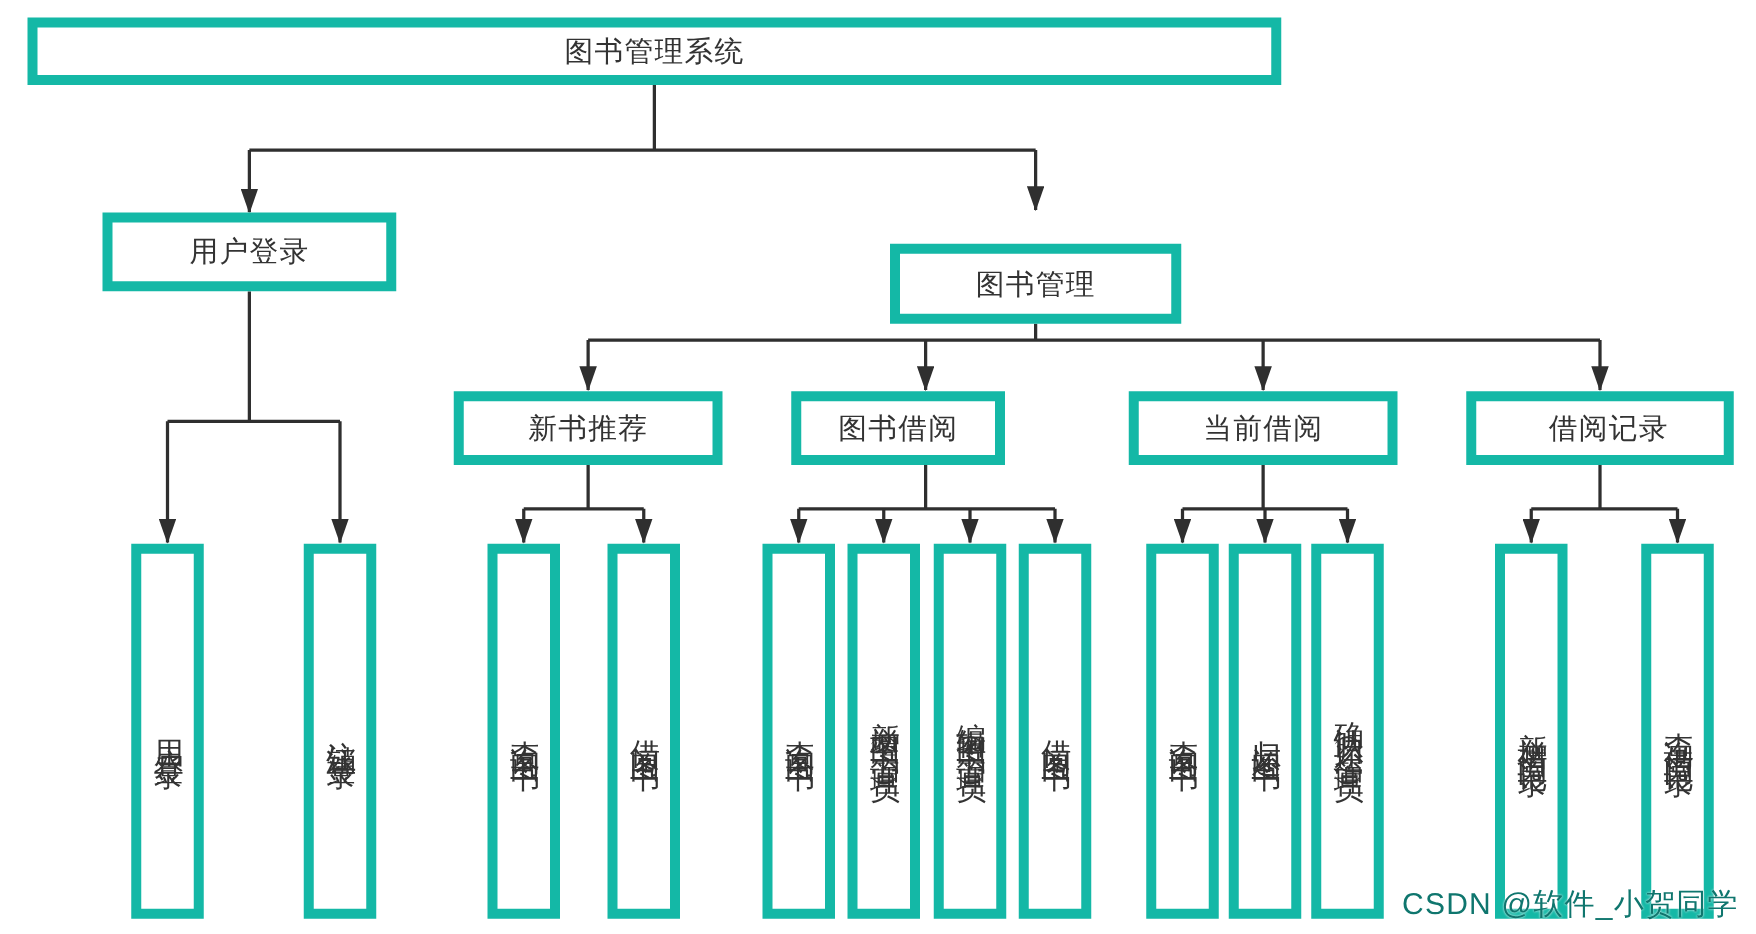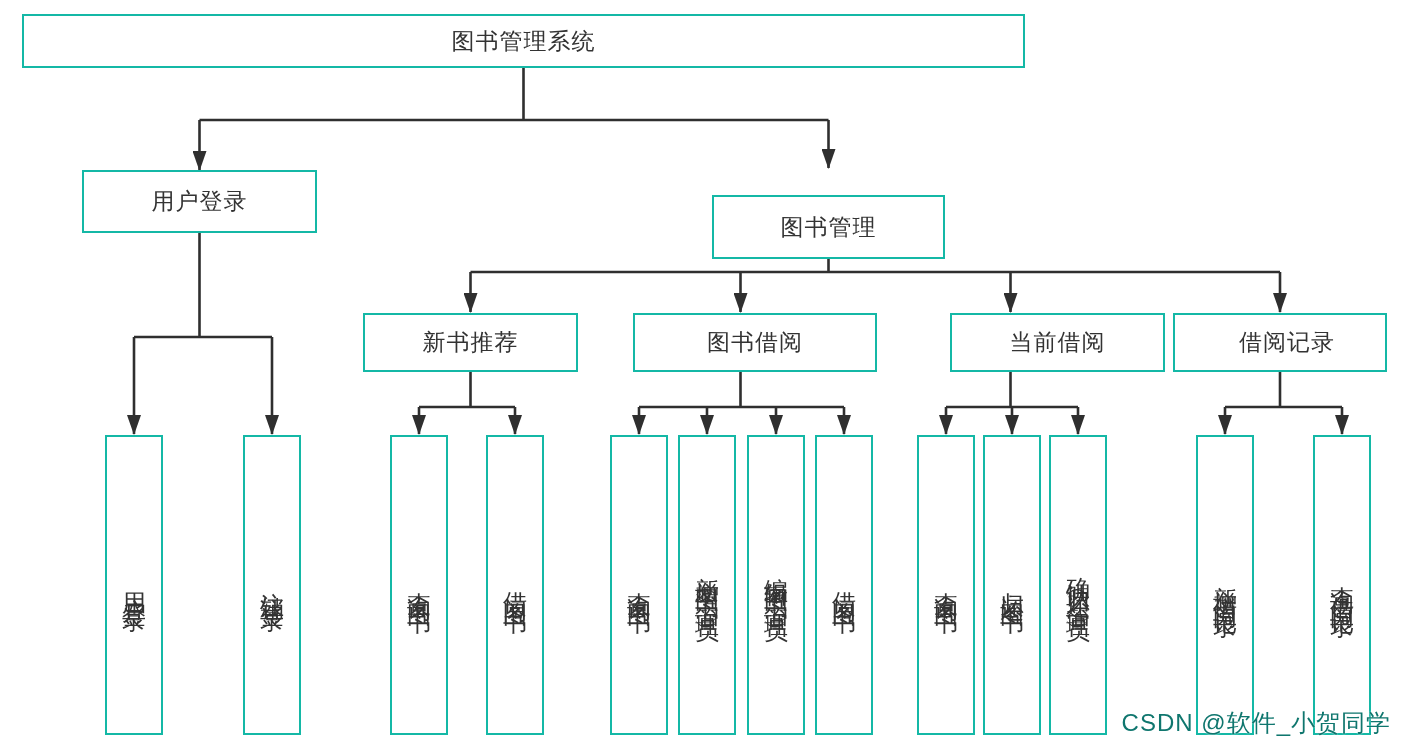--- a/index.html
+++ b/index.html
@@ -22,21 +22,21 @@
     top: 0;
   }
   .wire {
     fill: none;
     stroke: #2f2f2f;
     stroke-width: 2.6;
   }
   .box {
     position: absolute;
     box-sizing: border-box;
-    border: 2px solid #14b8a6;
+    border: 8px solid #14b8a6;
     background: #ffffff;
     display: flex;
     align-items: center;
     justify-content: center;
     text-align: center;
   }
   .h {
     font-size: 23px;
     letter-spacing: 1px;
     white-space: nowrap;
@@ -102,22 +102,22 @@
     <line class="wire" x1="1225" y1="407" x2="1225" y2="434" marker-end="url(#ah)"></line>
     <line class="wire" x1="1342" y1="407" x2="1342" y2="434" marker-end="url(#ah)"></line>
   </svg>
 
   <div class="box h" style="left:22px; top:14px; width:1003px; height:54px;">图书管理系统</div>
 
   <div class="box h" style="left:82px; top:170px; width:235px; height:63px;">用户登录</div>
   <div class="box h" style="left:712px; top:168px; width:233px; height:64px;margin-top:27px;">图书管理</div>
 
   <div class="box h" style="left:363px; top:313px; width:215px; height:59px;">新书推荐</div>
-  <div class="box h" style="left:633px; top:313px; width:244px; height:59px;">图书借阅</div>
-  <div class="box h" style="left:903px; top:313px; width:215px; height:59px;margin-left:47px;">当前借阅</div>
+  <div class="box h" style="left:633px; top:313px; width:171px; height:59px;">图书借阅</div>
+  <div class="box h" style="left:903px; top:313px; width:215px; height:59px;">当前借阅</div>
   <div class="box h" style="left:1173px; top:313px; width:214px; height:59px;padding-left:14px;">借阅记录</div>
 
   <div class="box v" style="left:105px;">用户登录</div>
   <div class="box v" style="left:243px;">注销登录</div>
 
   <div class="box v" style="left:390px;">查询图书</div>
   <div class="box v" style="left:486px;">借阅图书</div>
 
   <div class="box v" style="left:610px;">查询图书</div>
   <div class="box v" style="left:678px;">新增图书（管理员）</div>

